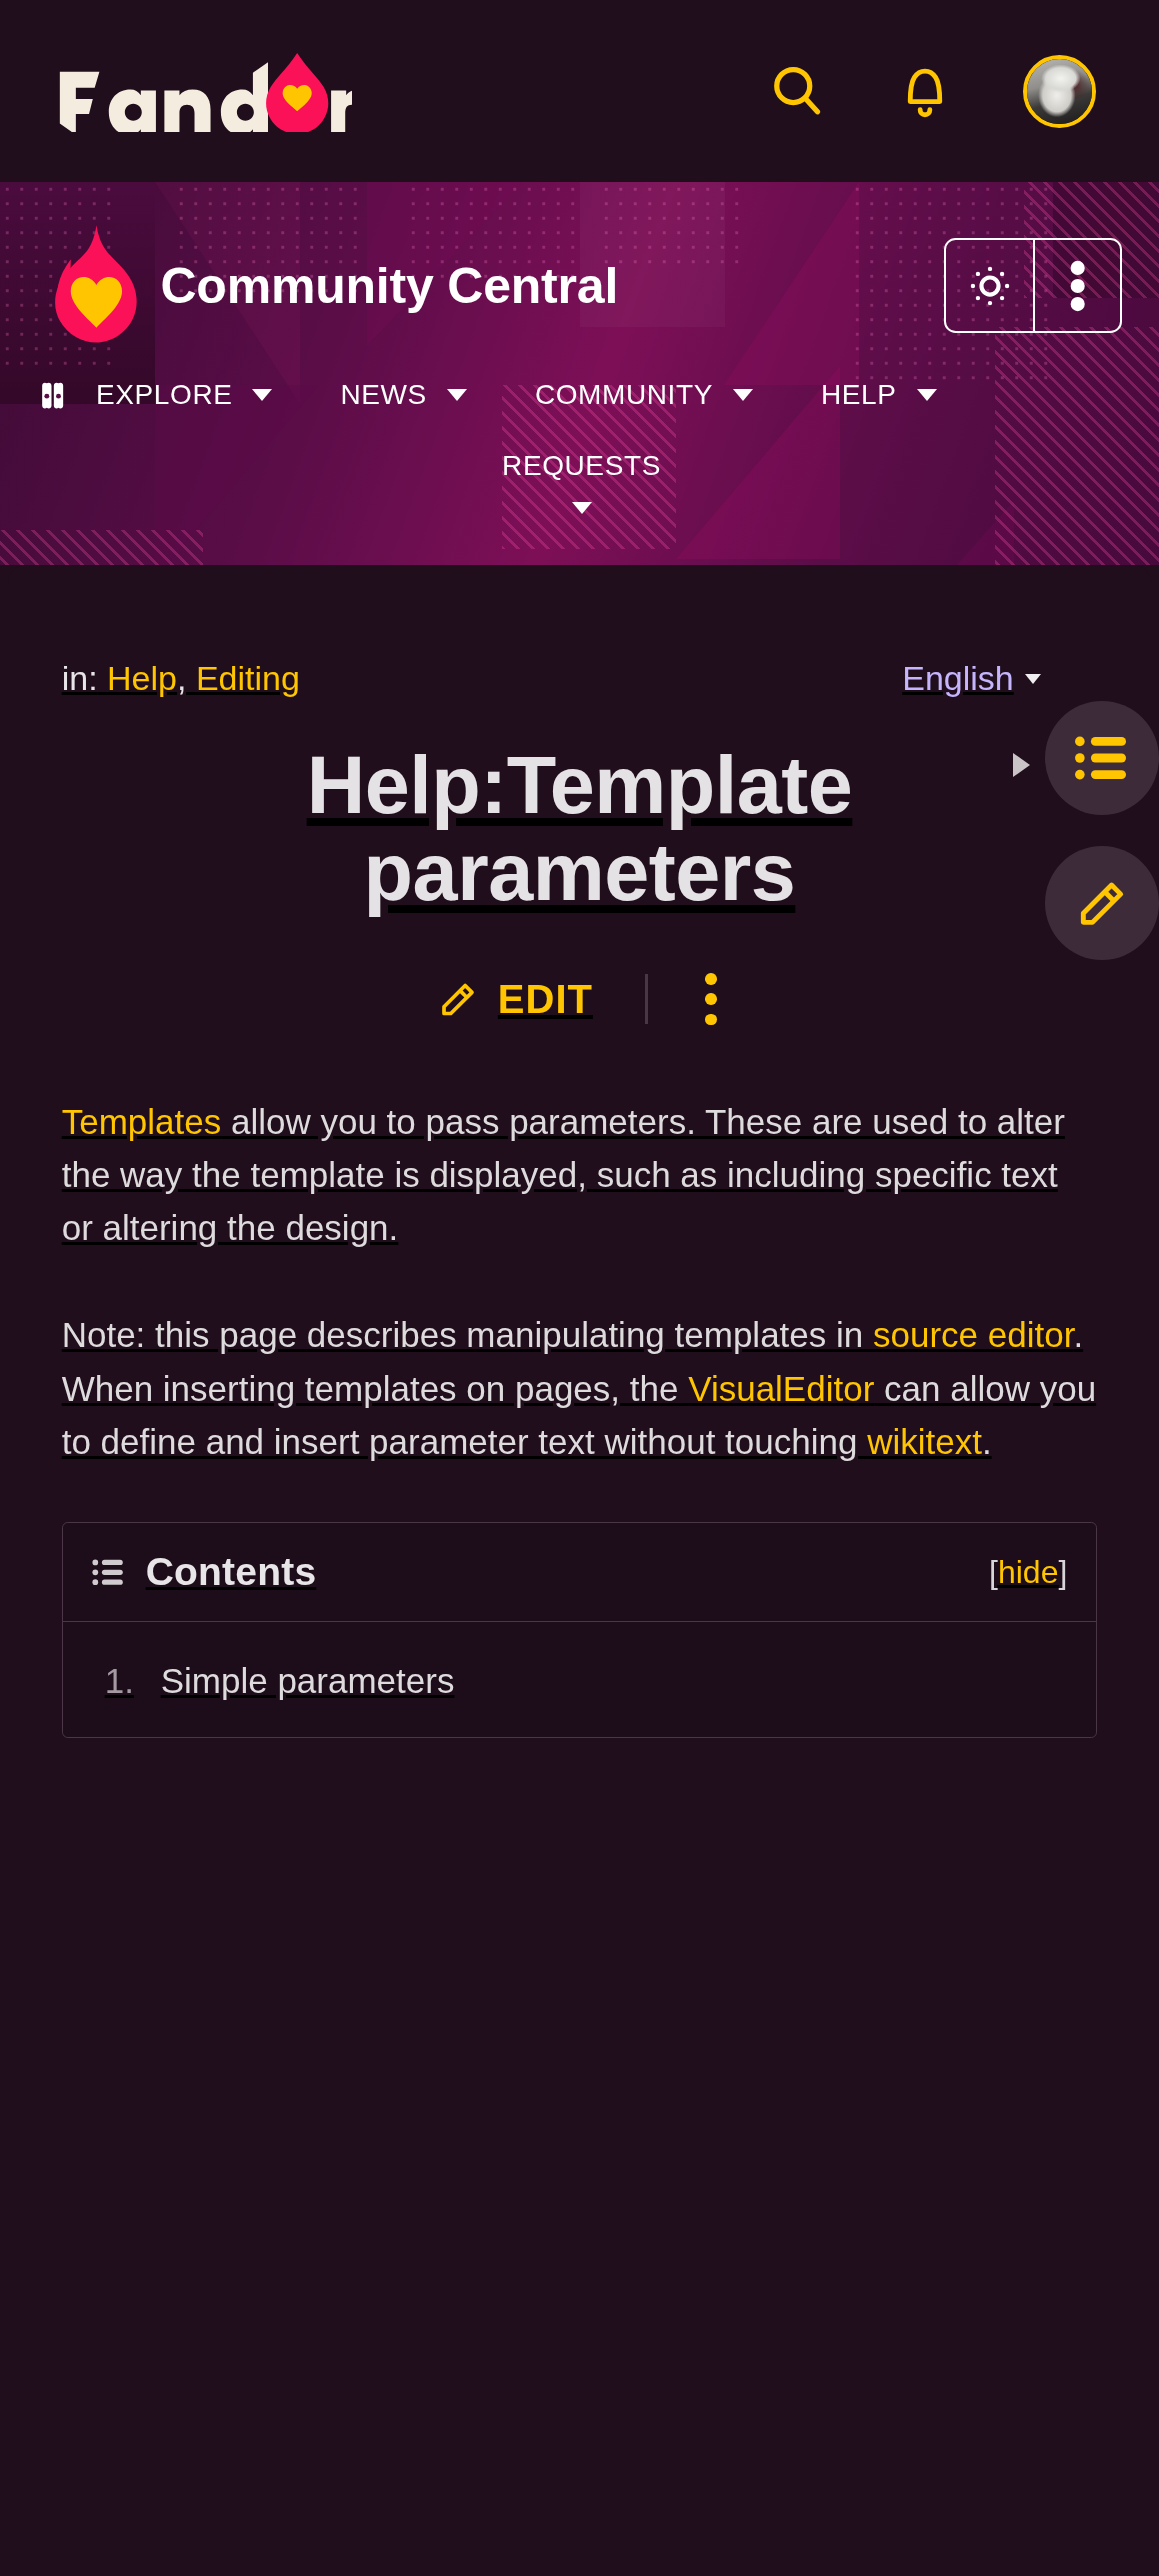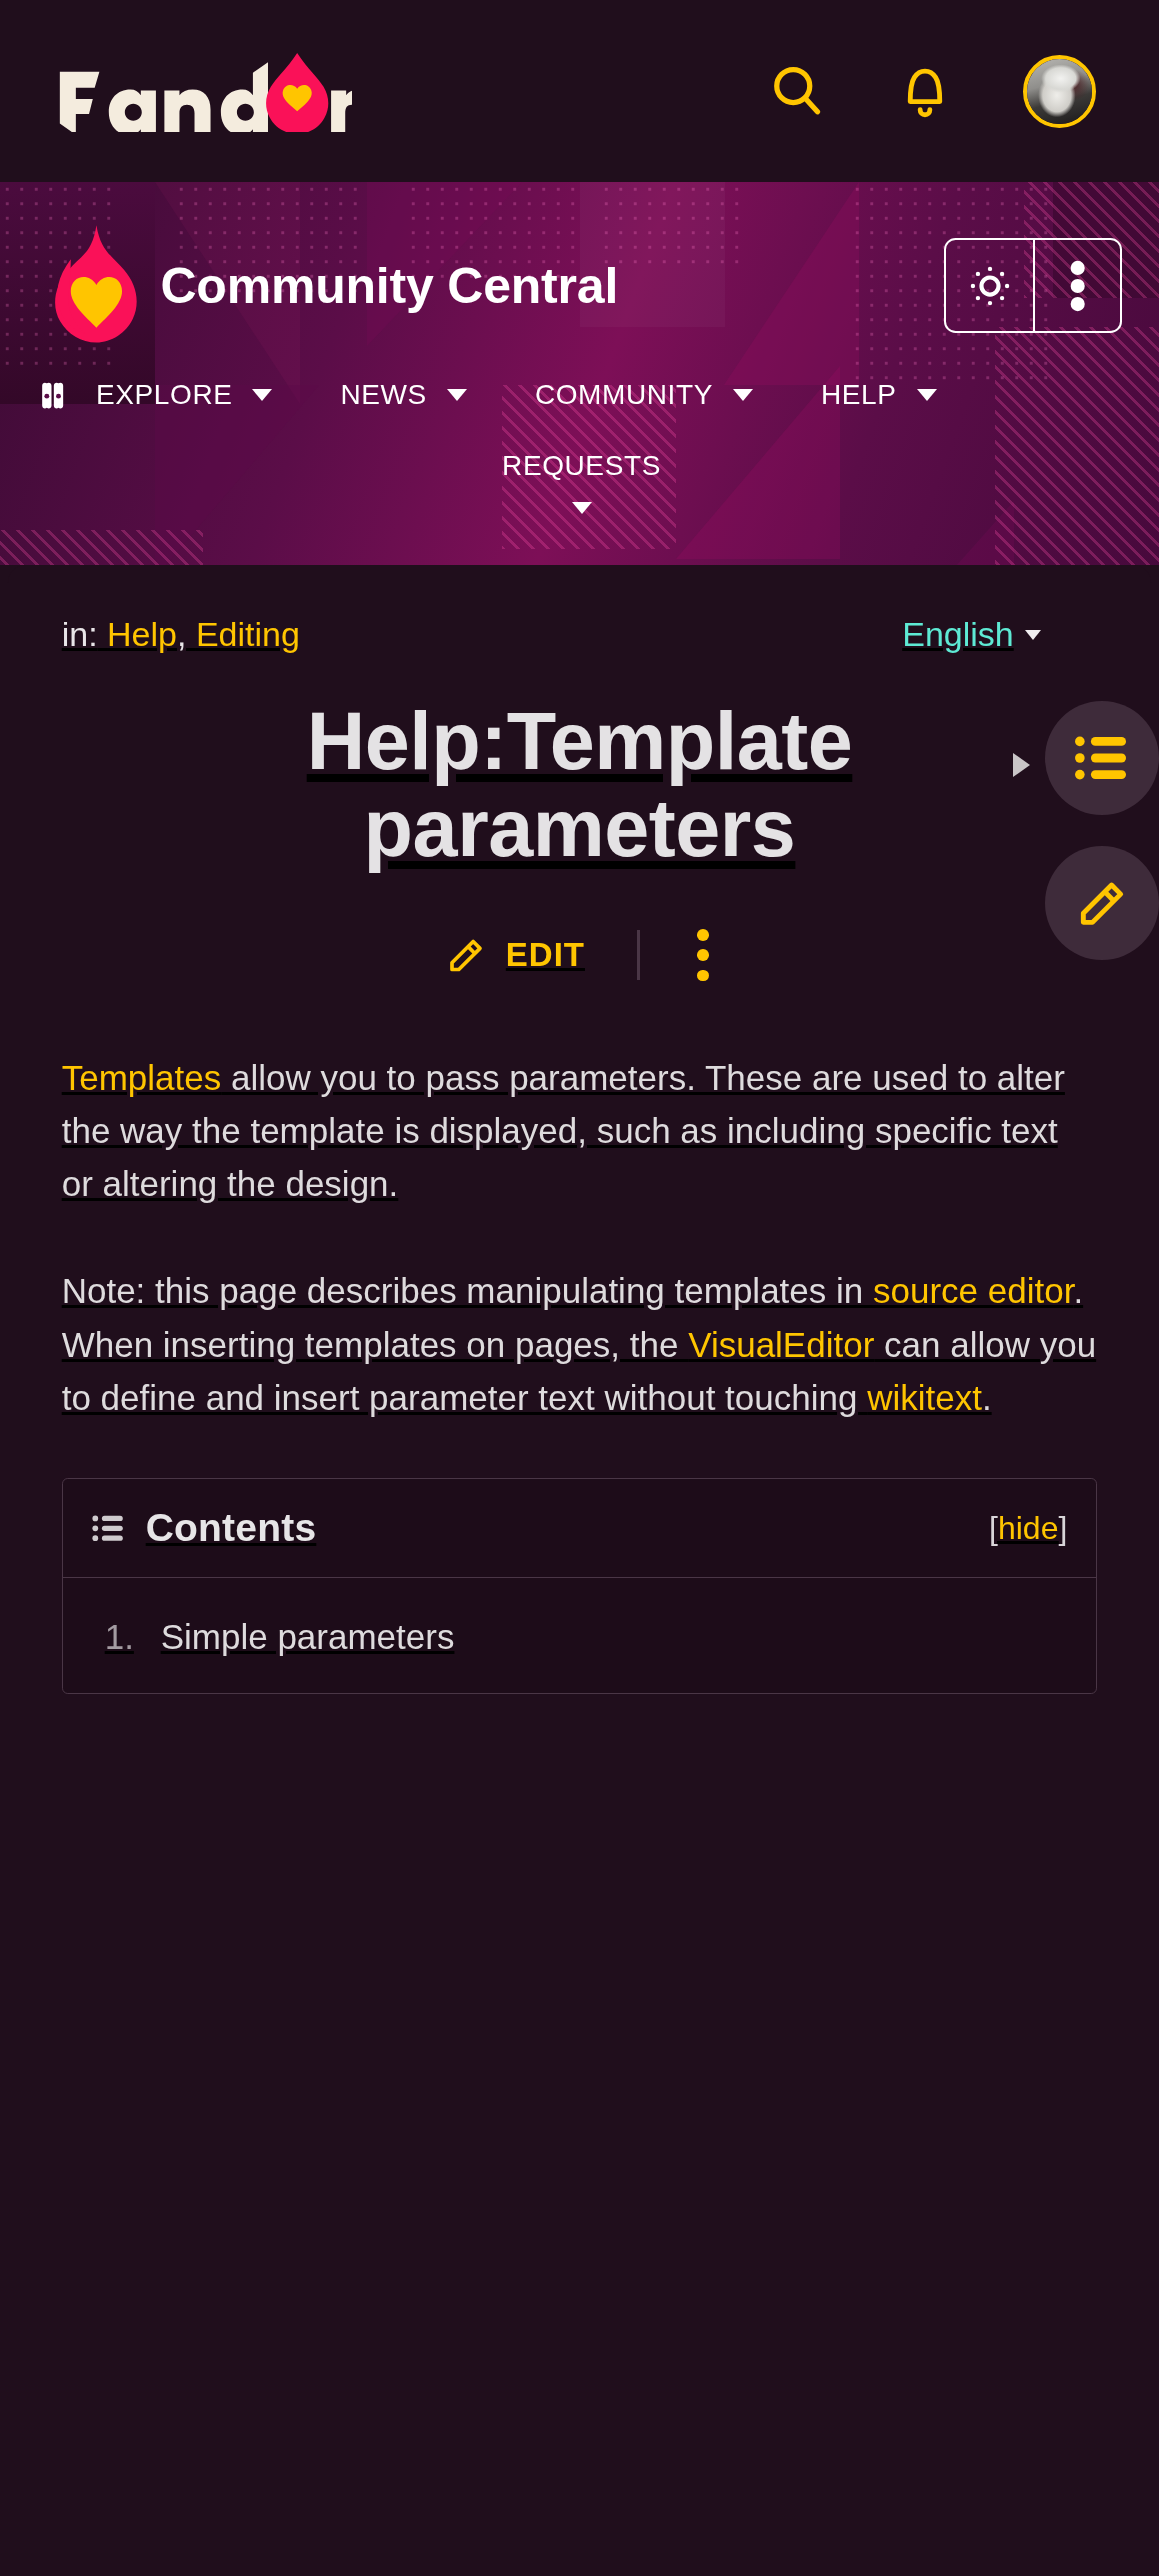--- a/index.html
+++ b/index.html
@@ -191,24 +191,25 @@
   }
   .breadcrumb a {
     color: #ffc500;
     text-decoration: none;
     cursor: pointer;
   }
   .lang-select {
     display: flex;
     align-items: center;
     gap: 11.6px;
-    color: #5eead4;
+    color: #c4b5fd;
     font-size: 34px;
     cursor: pointer;
     padding-right: 56px;
+    margin-top: 44px;
   }
   .lang-select .caret {
     width: 0; height: 0;
     border-left: 8.7px solid transparent;
     border-right: 8.7px solid transparent;
     border-top: 10.6px solid #f0eef0;
   }
 
   .page-title {
     text-align: center;
@@ -226,21 +227,21 @@
     display: flex;
     align-items: center;
     justify-content: center;
     gap: 0;
   }
   .edit-btn {
     display: flex;
     align-items: center;
     gap: 19.3px;
     color: #ffc500;
-    font-size: 33px;
+    font-size: 40px;
     font-weight: 700;
     letter-spacing: 1px;
     text-transform: uppercase;
     cursor: pointer;
     padding: 5.8px 9.7px;
   }
   .edit-btn svg { display: block; }
   .action-divider {
     width: 2.9px;
     height: 50px;

